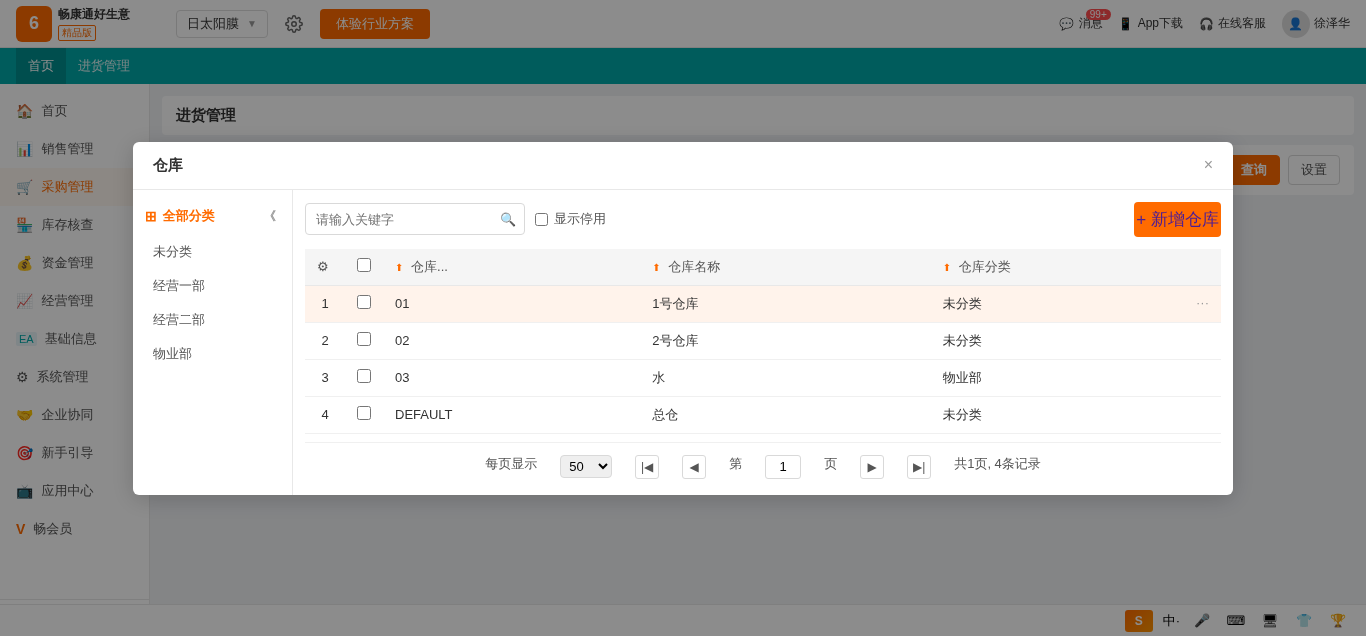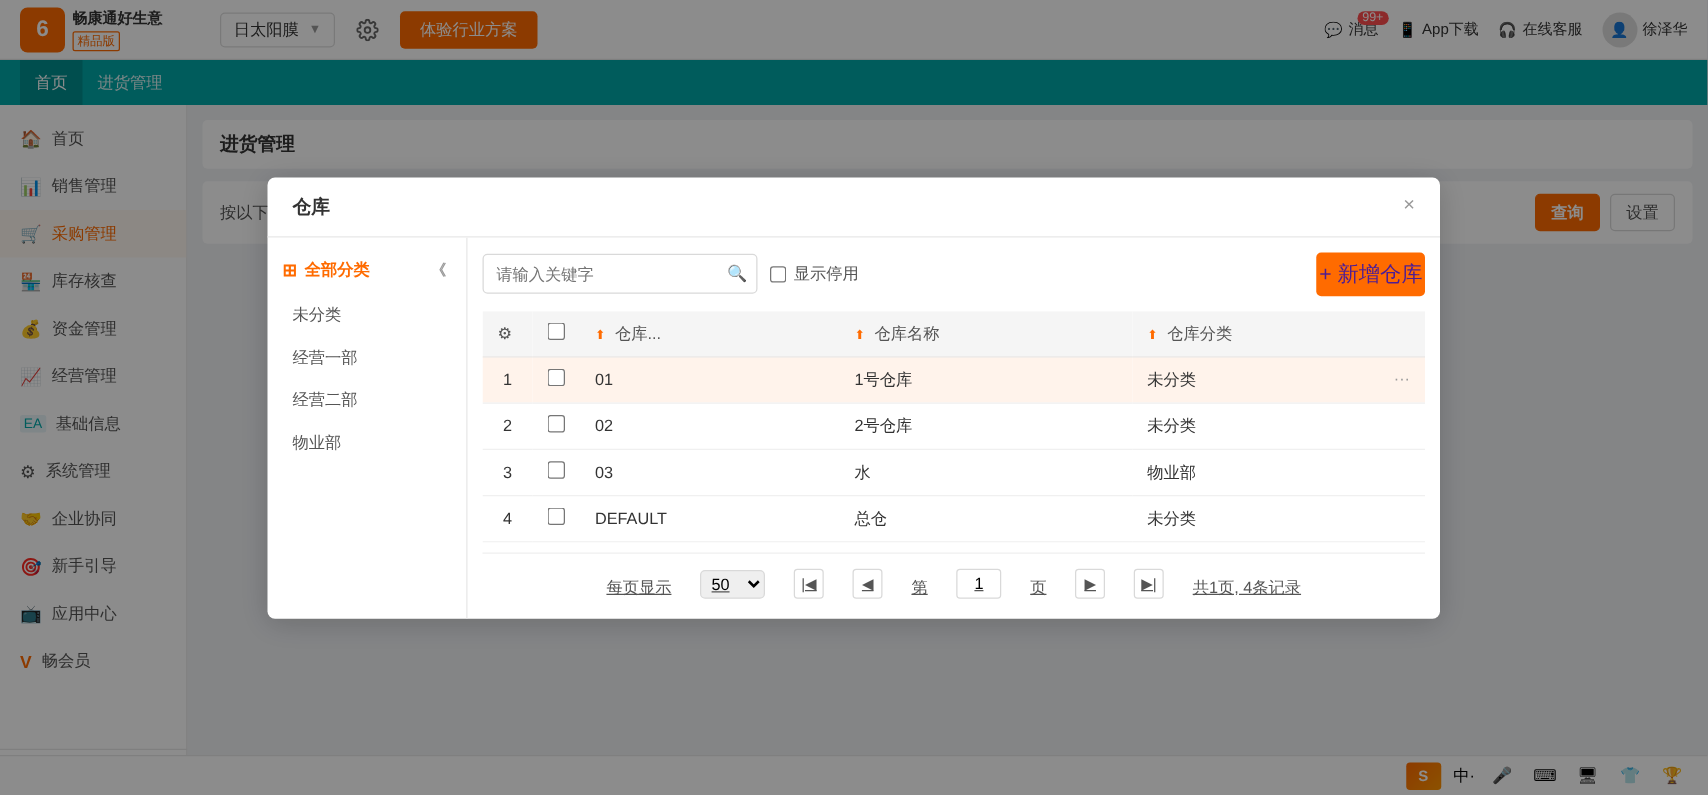--- a/index.html
+++ b/index.html
@@ -131,21 +131,21 @@
       background: rgba(0,0,0,0.45);
       z-index: 1000;
       display: flex;
       align-items: center;
       justify-content: center;
     }
 
     .modal {
       background: #fff;
       border-radius: 6px;
-      width: 938px;
+      width: 1100px;
       max-height: 560px;
       display: flex;
       flex-direction: column;
       box-shadow: 0 4px 24px rgba(0,0,0,0.18);
     }
 
     .modal-header {
       display: flex; align-items: center;
       padding: 14px 20px;
       border-bottom: 1px solid #e8e8e8;
@@ -259,29 +259,28 @@
 
     .sort-icon { color: #ff6b00; margin-right: 4px; font-size: 10px; }
 
     .table-checkbox {
       width: 14px; height: 14px; cursor: pointer;
     }
 
     
     .pagination-bar {
       display: flex;
-      align-items: flex-end;
+      align-items: flex-start;
       justify-content: center;
       padding: 12px 0 4px;
       gap: 23px;
       font-size: 13px;
       color: #555;
       border-top: 1px solid #f0f0f0;
       margin-top: 8px;
-      text-decoration: underline;
     }
     .page-size-select {
       border: 1px solid #d9d9d9; border-radius: 4px;
       padding: 2px 4px; font-size: 13px; cursor: pointer;
     }
     .page-btn {
       width: 24px; height: 24px;
       display: flex; align-items: center; justify-content: center;
       border: 1px solid #d9d9d9; border-radius: 3px;
       cursor: pointer; color: #555; font-size: 12px;

